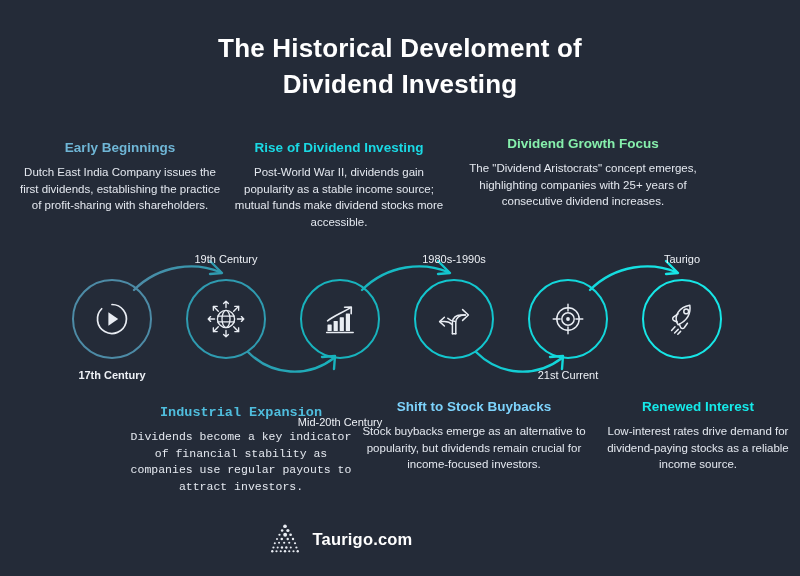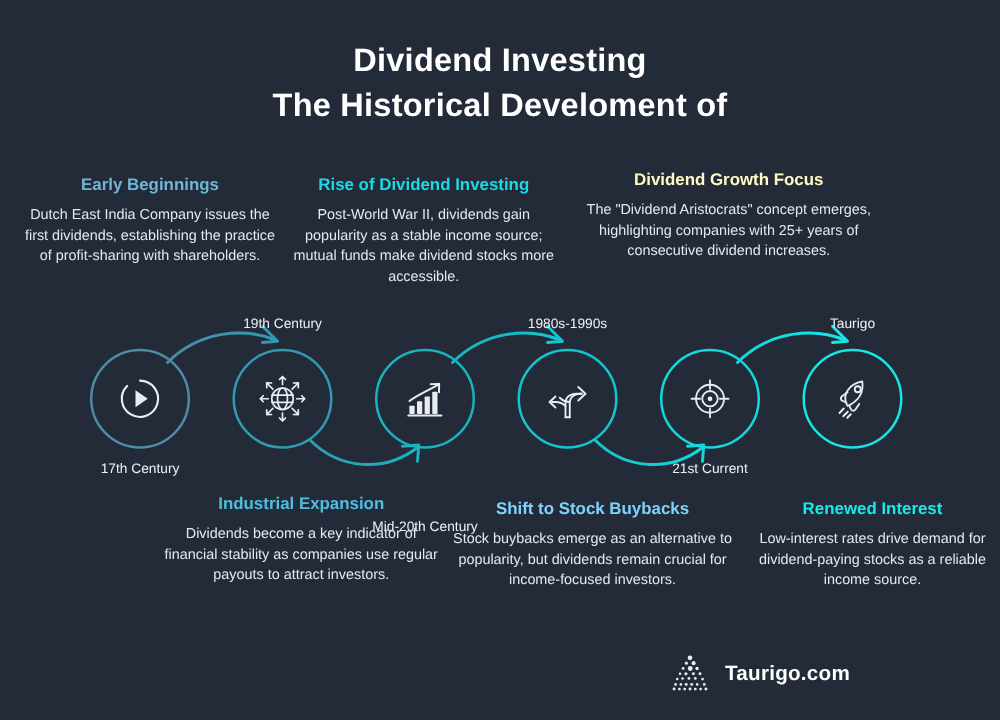--- a/index.html
+++ b/index.html
@@ -51,21 +51,21 @@
     display: block;
     color: #e4e8ef;
     font-size: 11.5px;
     line-height: 16.5px;
   }
 
   #copy-top-1 { left: 14px;  top: 139px; width: 212px; }
   #copy-top-2 { left: 228px; top: 139px; width: 222px; }
   #copy-top-3 { left: 466px; top: 135px; width: 234px; }
 
-  #copy-bot-1 { left: 130px; top: 394px; width: 222px; }
+  #copy-bot-1 { left: 130px; top: 404px; width: 222px; font-family: Liberation Mono, monospace; }
   #copy-bot-2 { left: 356px; top: 398px; width: 236px; }
   #copy-bot-3 { left: 592px; top: 398px; width: 212px; }
 
   
   #timeline {
     position: absolute;
     left: 0;
     top: 248px;
     width: 800px;
     height: 145px;
@@ -109,53 +109,53 @@
   }
 
   
   #footer {
     position: absolute;
     left: 0;
     top: 522px;
     width: 680px;
     display: flex;
     align-items: center;
-    justify-content: flex-end;
+    justify-content: center;
     gap: 11px;
   }
   #footer-logo { width: 34px; height: 34px; display: block; }
   #footer-name {
     color: #ffffff;
     font-size: 16.5px;
     font-weight: bold;
     letter-spacing: 0.2px;
   }
 </style>
 </head>
 <body style="background: rgb(36, 43, 56);">
 
 <div id="infographic" style="background: rgb(36, 43, 56);">
 
   <div id="title-block">
+    <span class="tline">The Historical Develoment of</span>
     <span class="tline">Dividend Investing</span>
-    <span class="tline">The Historical Develoment of</span>
   </div>
 
   <div class="copy-block" id="copy-top-2">
     <span class="copy-head" style="color: rgb(26, 217, 228);">Rise of Dividend Investing</span>
     <span class="copy-body">Post-World War II, dividends gain popularity as a stable income source; mutual funds make dividend stocks more accessible.</span>
   </div>
 
   <div class="copy-block" id="copy-top-1">
     <span class="copy-head" style="color: rgb(111, 182, 214);">Early Beginnings</span>
     <span class="copy-body">Dutch East India Company issues the first dividends, establishing the practice of profit-sharing with shareholders.</span>
   </div>
 
   <div class="copy-block" id="copy-top-3">
-    <span class="copy-head" style="color: #fef9c3;">Dividend Growth Focus</span>
+    <span class="copy-head" style="color: #86efac;">Dividend Growth Focus</span>
     <span class="copy-body">The "Dividend Aristocrats" concept emerges, highlighting companies with 25+ years of consecutive dividend increases.</span>
   </div>
 
   <div class="copy-block" id="copy-bot-1">
     <span class="copy-head" style="color: rgb(79, 189, 221);">Industrial Expansion</span>
     <span class="copy-body">Dividends become a key indicator of financial stability as companies use regular payouts to attract investors.</span>
   </div>
 
   <div class="copy-block" id="copy-bot-2">
     <span class="copy-head" style="color: #7dd3fc;">Shift to Stock Buybacks</span>
@@ -294,21 +294,21 @@
         <g fill="none" stroke="#e9edf3" stroke-width="1.5" stroke-linecap="round" stroke-linejoin="round">
           <path d="M16.4 25.6 C12.6 17.8 18.2 9 28.8 7.2 C30.4 17.8 24.8 23.2 17.2 26.8 Z"></path>
           <circle cx="25.2" cy="13.4" r="2.4"></circle>
           <path d="M16.2 24 L13.2 22.8 C11.6 22.2 11.2 20.2 12.4 19.2 L17 15.8"></path>
           <path d="M18.4 26.2 L19.6 29.2 C20.2 30.8 22.2 31 23.2 29.8 L26.4 25.2"></path>
           <path d="M10.6 32.4 L14 28.8 M13.6 35 L17.2 31.4 M16.8 36.2 L19.6 33.4"></path>
         </g>
       </svg>
     </div>
 
-    <span class="node-label" style="left:42px;  top:120px; width:140px;">17th Century</span>
+    <span class="node-label" style="left:42px;  top:120px; width:140px;font-weight:bold;">17th Century</span>
     <span class="node-label" style="left:156px; top:4px;   width:140px;text-align:center;">19th Century</span>
     <span class="node-label" style="left:270px; top:120px; width:140px;margin-top:47px;">Mid-20th Century</span>
     <span class="node-label" style="left:384px; top:4px;   width:140px;">1980s-1990s</span>
     <span class="node-label" style="left:498px; top:120px; width:140px;">21st Current</span>
     <span class="node-label" style="left:612px; top:4px;   width:140px;">Taurigo</span>
   </div>
 
   <div id="footer">
     <svg id="footer-logo" viewBox="0 0 40 40">
       <g fill="#e9edf3">

